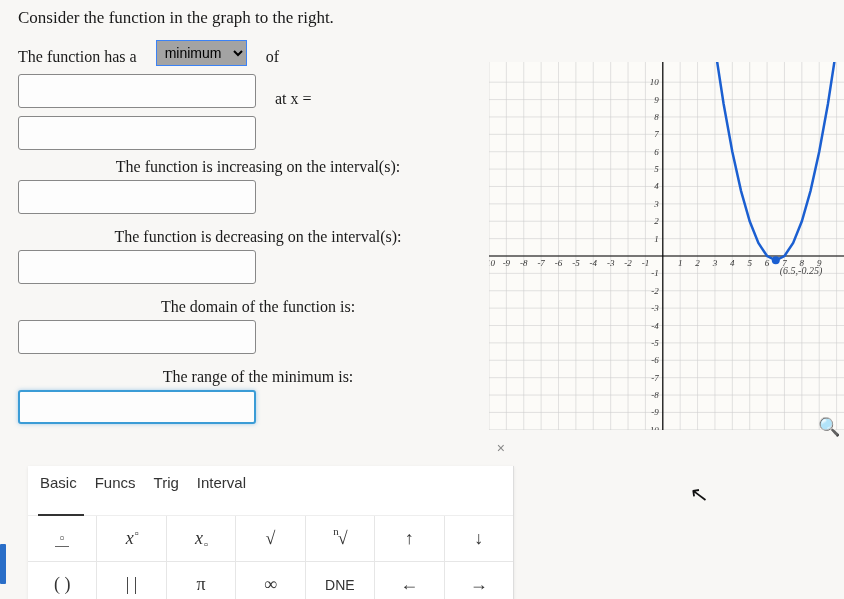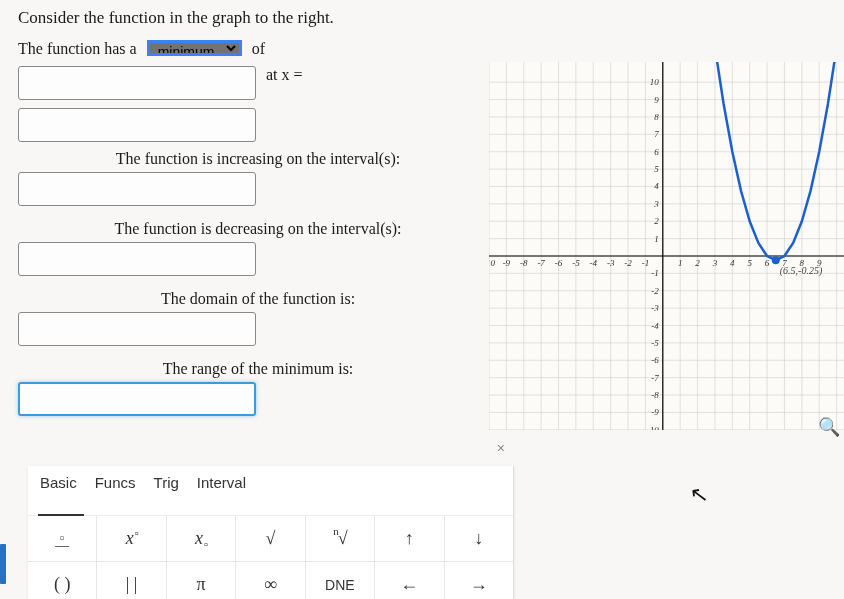--- a/index.html
+++ b/index.html
@@ -18,32 +18,32 @@
       left: 18px;
       top: 8px;
       width: 480px;
     }
     .question-title {
       font-size: 17px;
       margin-bottom: 12px;
     }
     .line {
       display: flex;
-      align-items: flex-start;
+      align-items: flex-end;
       flex-wrap: wrap;
-      gap: 10px;
+      gap: 19px;
       margin-bottom: 8px;
       font-size: 16px;
     }
     select.dropdown {
       font-family: Arial, sans-serif;
       font-size: 14px;
-      border: 3px solid #3b82f6;
-      background: #737373;
-      height: 16px;
+      border: 1px solid #3b82f6;
+      background: #a3a3a3;
+      height: 26px;
       padding: 0 4px;
     }
     input.text-input {
       border: 1px solid #888;
       background: #fdfdfd;
       height: 34px;
       width: 238px;
       border-radius: 3px;
       padding: 0 6px;
       font-size: 14px;

